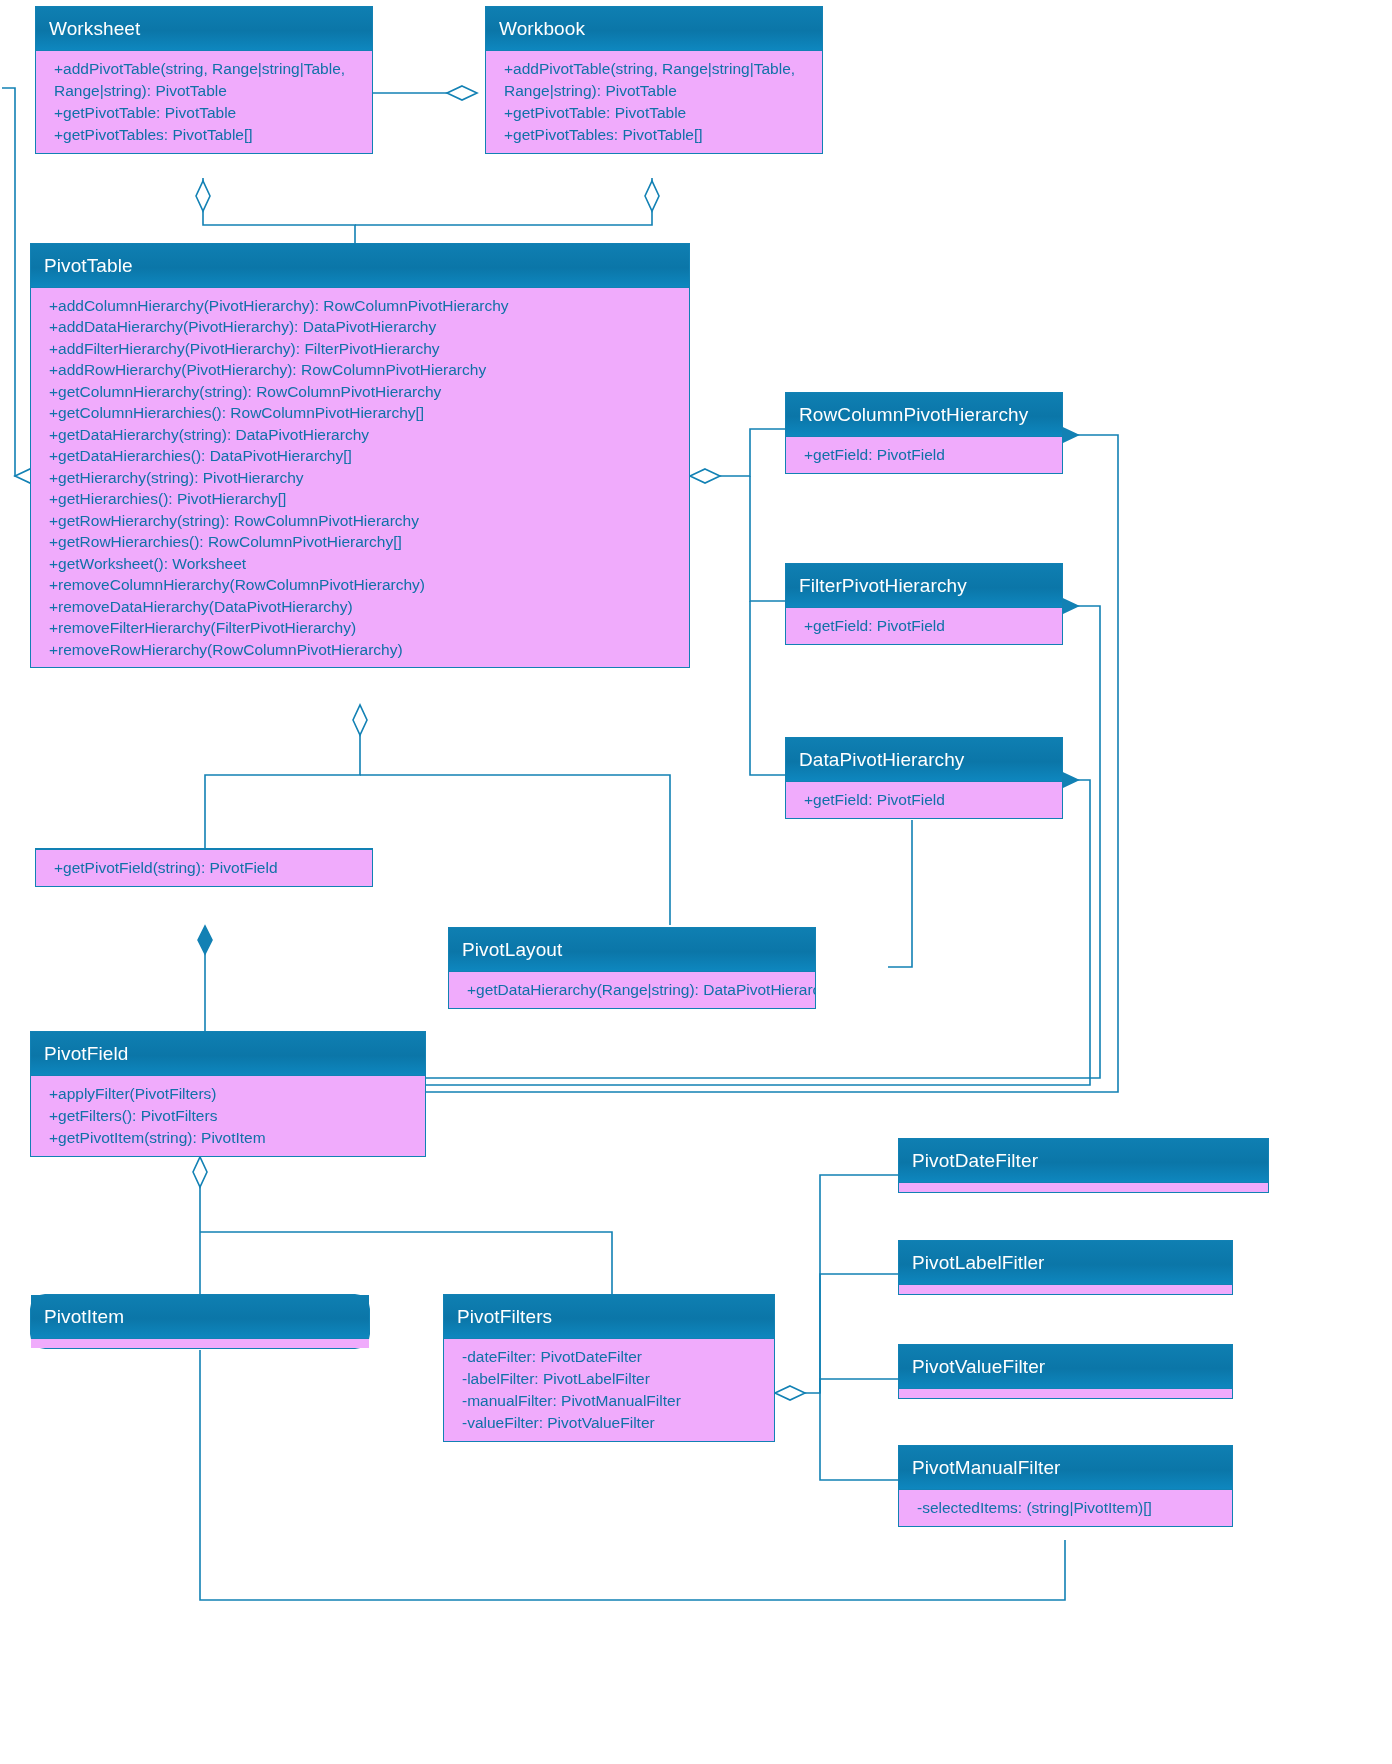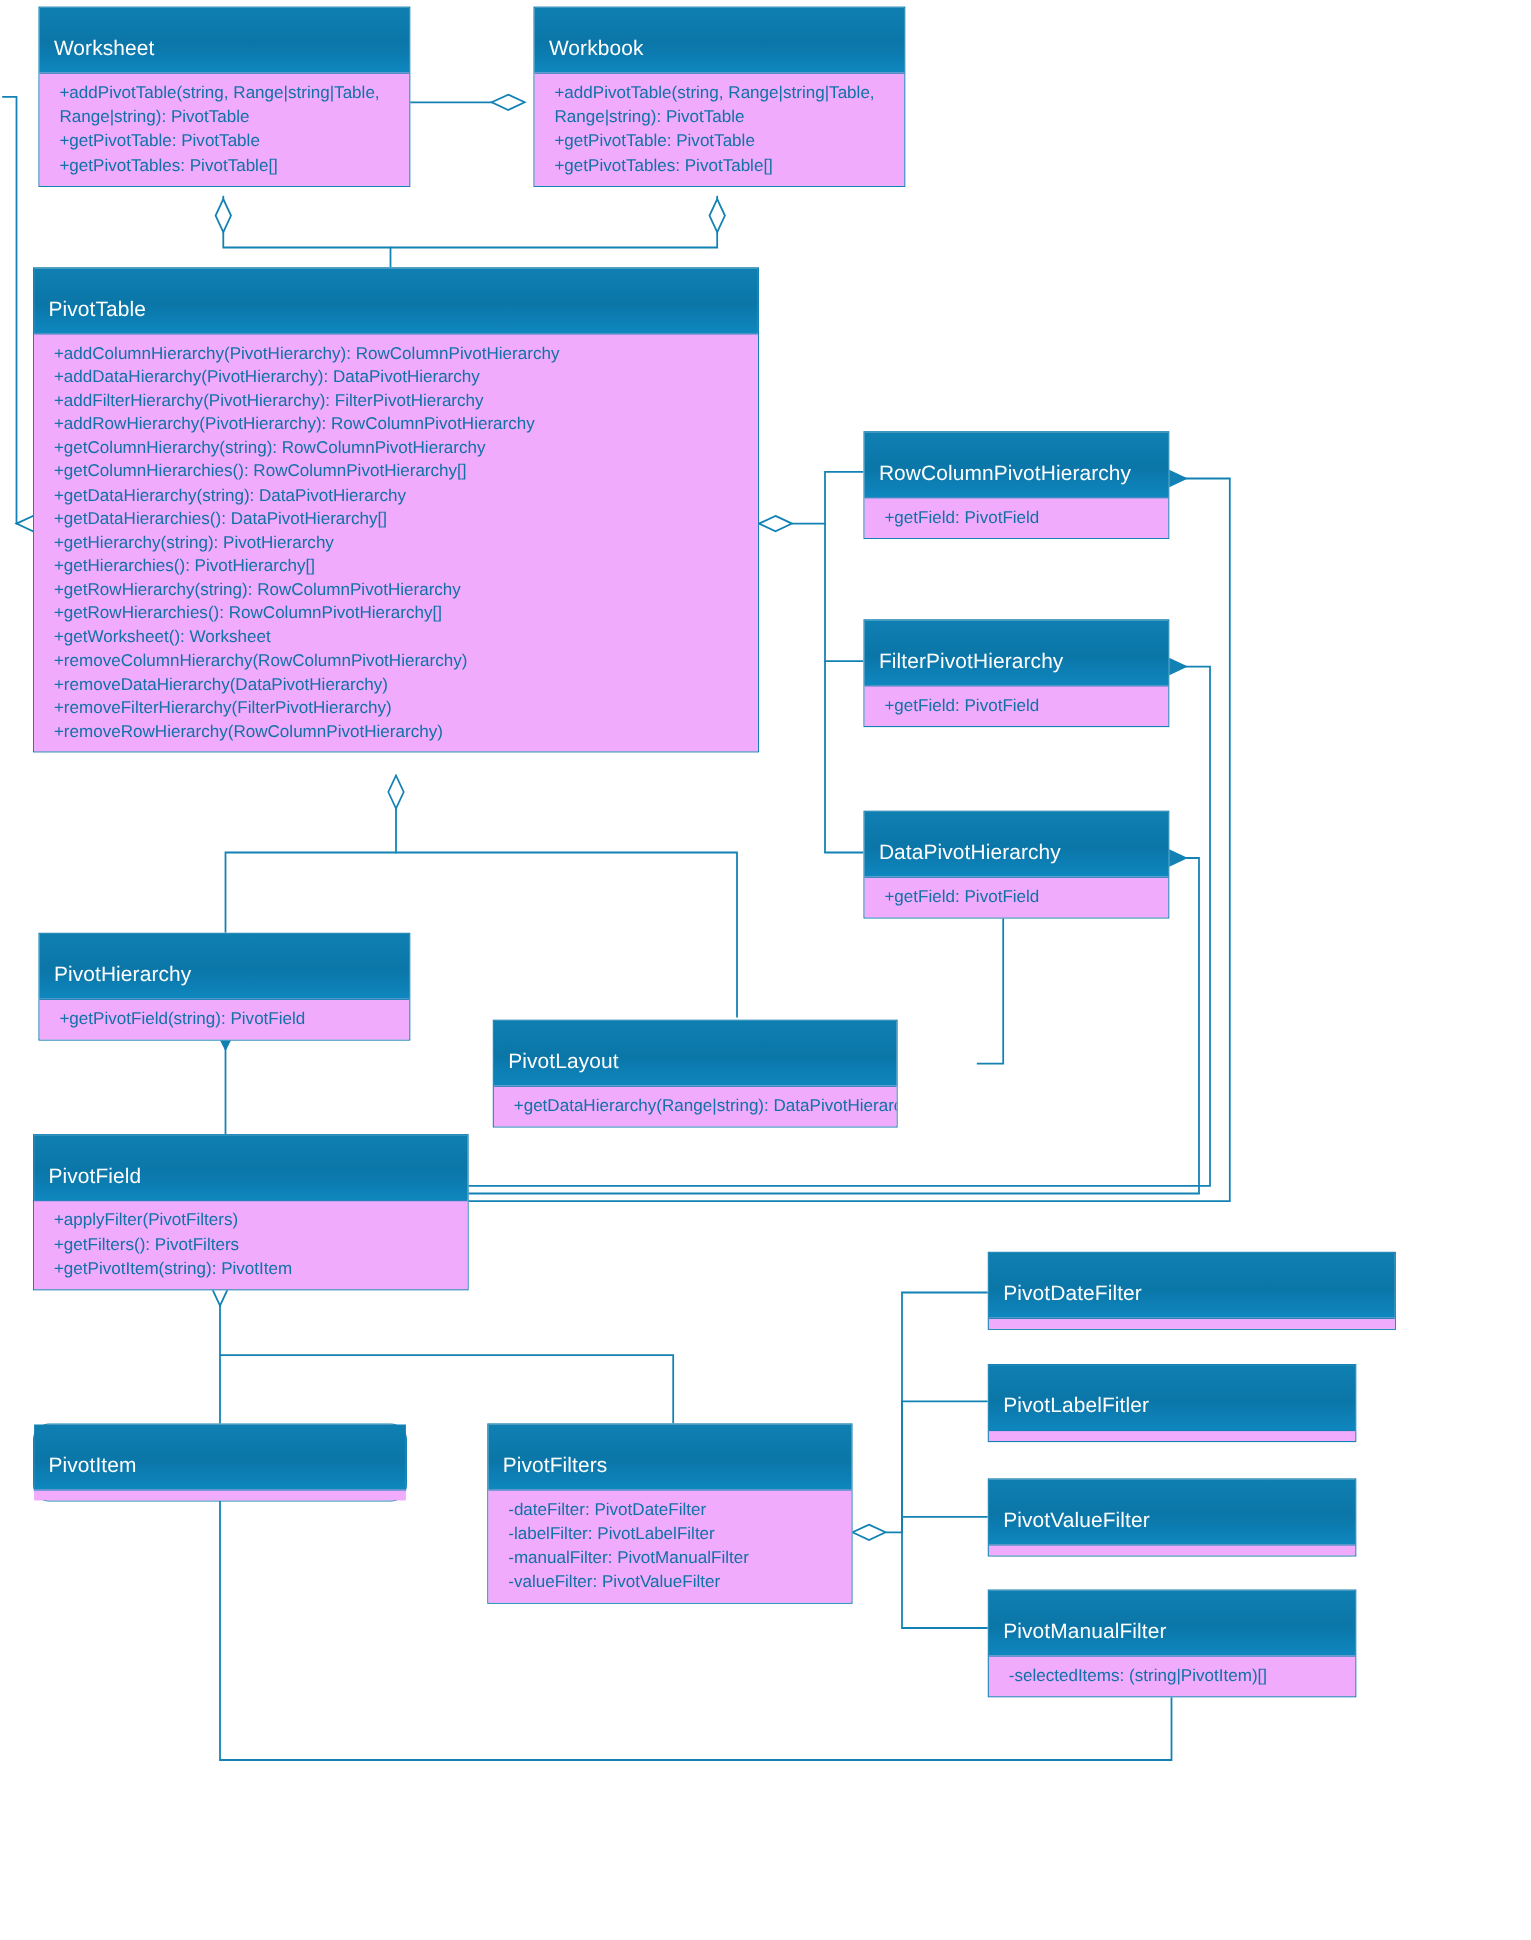--- a/index.html
+++ b/index.html
@@ -28,21 +28,21 @@
     border: 1px solid #1281b4;
     background: #f0f0f0;
     z-index: 5;
   }
   .uml-header {
     box-sizing: border-box;
     background: linear-gradient(to bottom, #0f7fb2 0%, #0b76a8 55%, #0e87bf 100%);
     color: #ffffff;
     font-size: 19px;
     line-height: 1.1;
-    padding: 28px 0 10px 13px;
+    padding: 12px 0 10px 13px;
     letter-spacing: 0.1px;
     white-space: nowrap;
     overflow: hidden;
   }
   .uml-body {
     box-sizing: border-box;
     background: #f0abfc;
     border-top: 1px solid #1281b4;
     padding: 7px 0 7px 0;
   }
@@ -188,21 +188,20 @@
   </div>
 
   <div class="uml-class" style="left:785px; top:737px; width:278px;">
     <div class="uml-header">DataPivotHierarchy</div>
     <div class="uml-body">
       <div class="member">+getField: PivotField</div>
     </div>
   </div>
 
   <div class="uml-class" style="left:35px; top:848px; width:338px;">
-    <div class="uml-header">PivotHierarchy</div>
     <div class="uml-body">
       <div class="member">+getPivotField(string): PivotField</div>
     </div>
   </div>
 
   <div class="uml-class" style="left:448px; top:927px; width:368px;">
     <div class="uml-header">PivotLayout</div>
     <div class="uml-body">
       <div class="member">+getDataHierarchy(Range|string): DataPivotHierarchy</div>
     </div>

